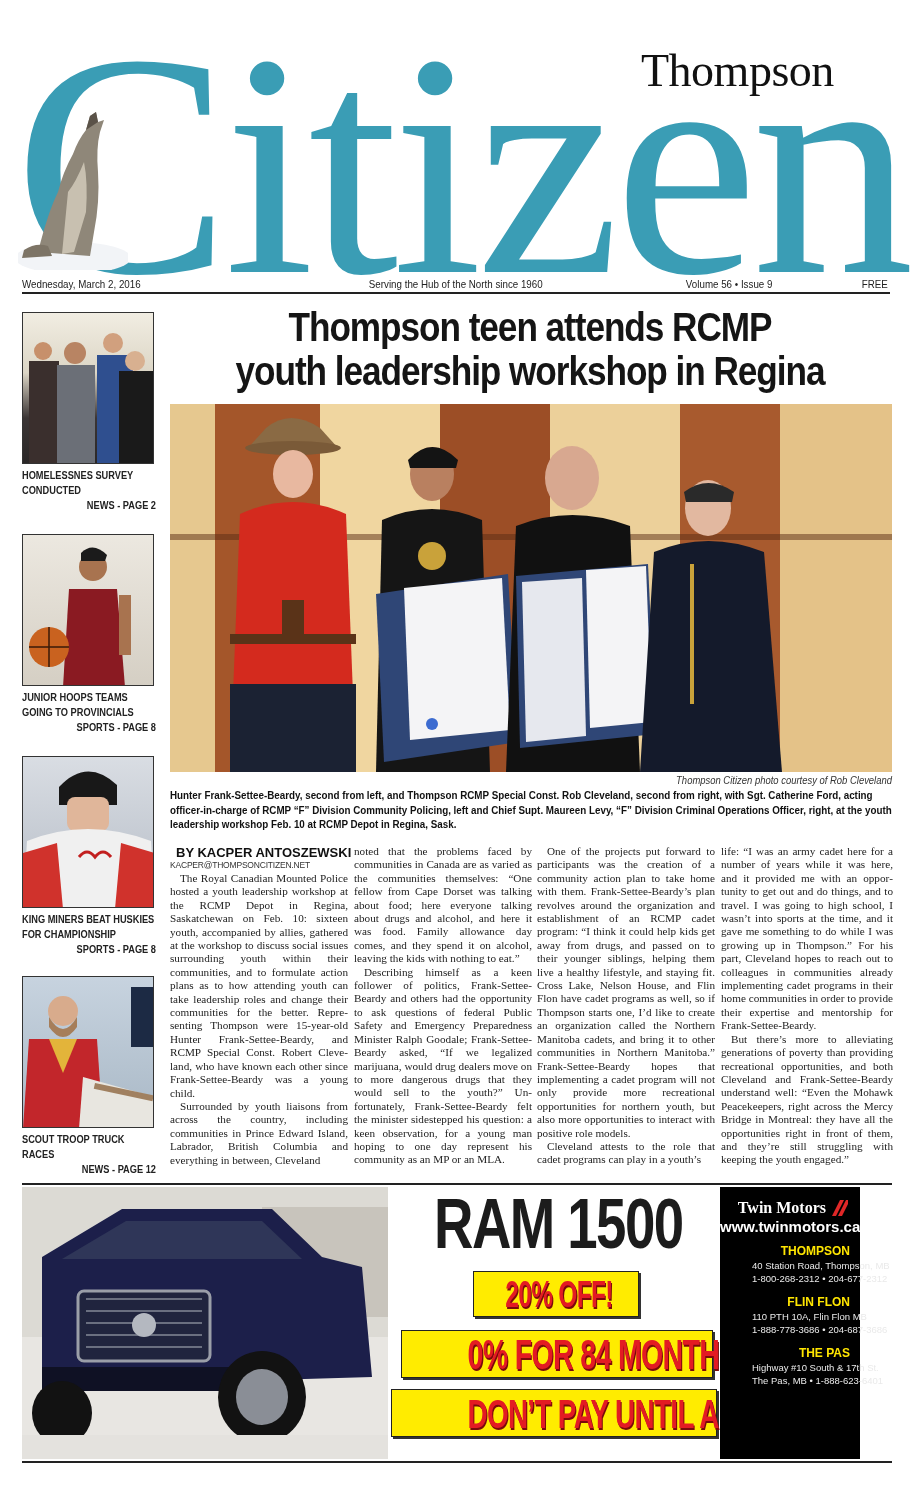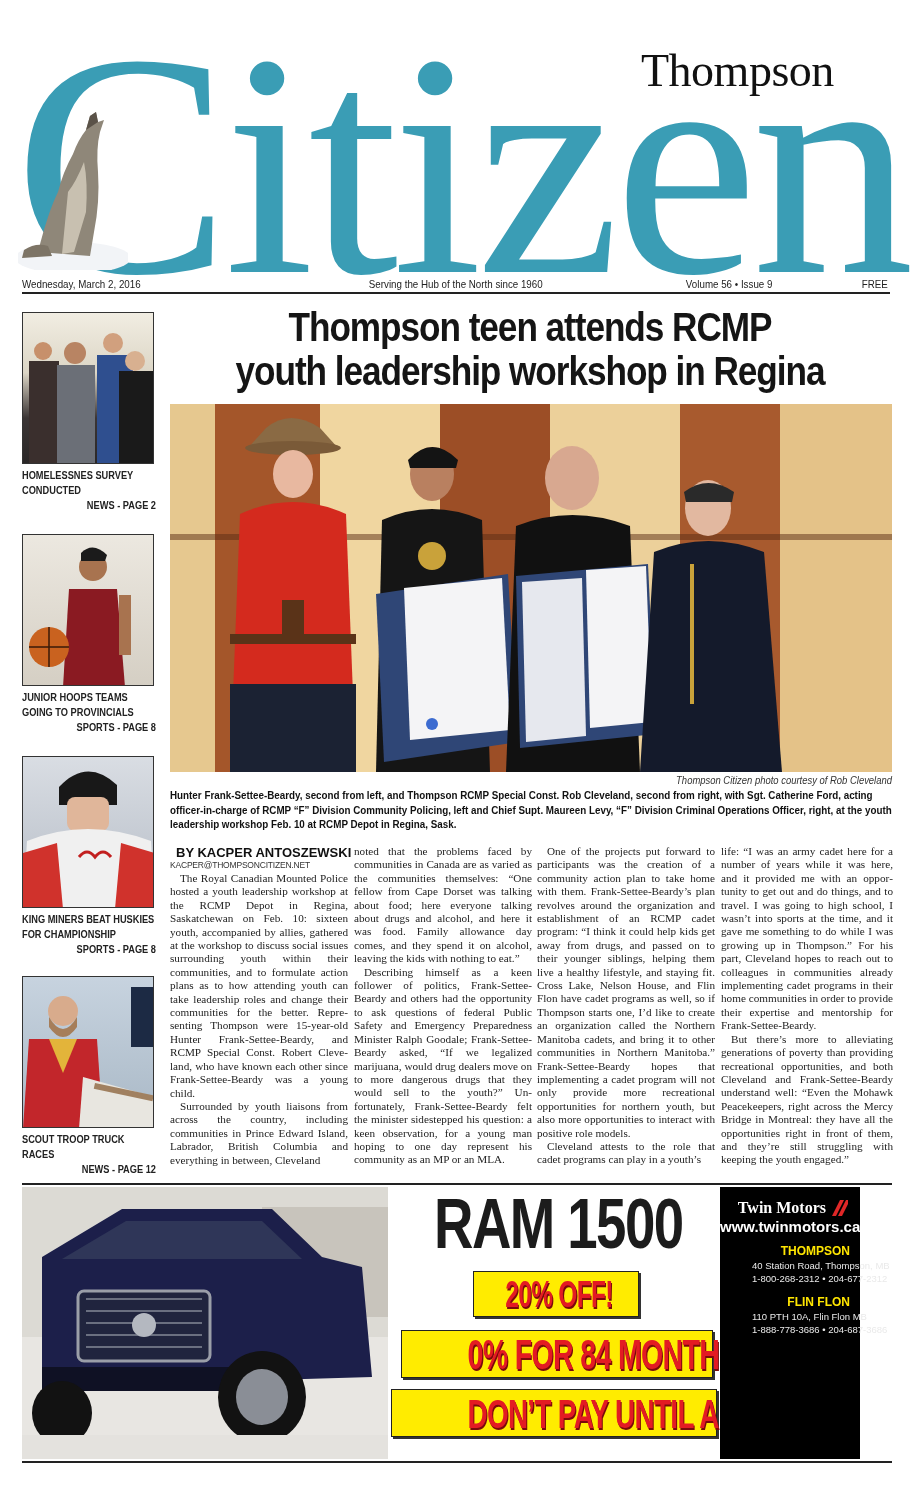--- a/index.html
+++ b/index.html
@@ -302,13 +302,18 @@
   <div class="loc">
     <div class="city">THOMPSON</div>
     <div class="line">40 Station Road, Thompson, MB</div>
     <div class="line">1-800-268-2312 • 204-677-2312</div>
   </div>
   <div class="loc">
     <div class="city">FLIN FLON</div>
     <div class="line">110 PTH 10A, Flin Flon MB</div>
     <div class="line">1-888-778-3686 • 204-687-3686</div>
   </div>
+  <div class="loc">
+    <div class="city">THE PAS</div>
+    <div class="line">Highway #10 South &amp; 17th St.</div>
+    <div class="line">The Pas, MB • 1-888-623-6401</div>
+  </div>
 </div>
 
 </body></html>

